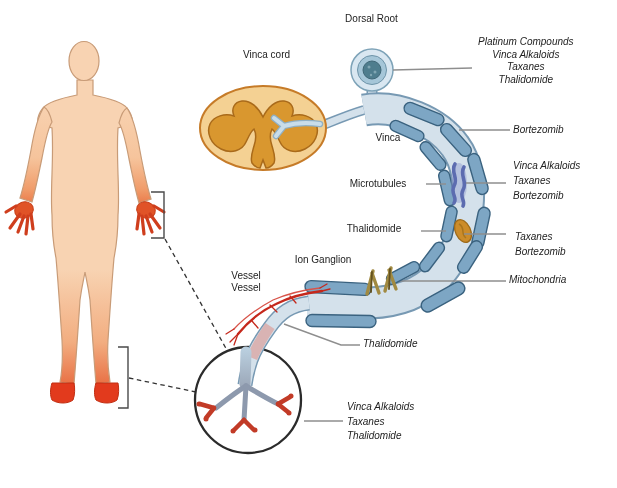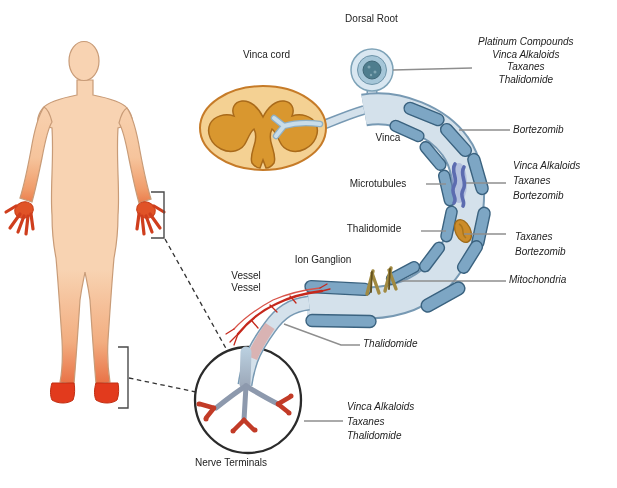--- a/index.html
+++ b/index.html
@@ -269,17 +269,14 @@
 <div class="lbl drug" style="left:363px;top:338px;">
   <span>Thalidomide</span>
 </div>
 
 <div class="lbl drug" style="left:347px;top:400px;line-height:14.5px;">
   <span>Vinca Alkaloids</span>
   <span>Taxanes</span>
   <span>Thalidomide</span>
 </div>
 
-<div class="lbl center" style="left:180px;top:457px;width:102px;">
-  <span>Nerve Terminals</span>
-</div>
 
 </div>
 
 </body></html>

